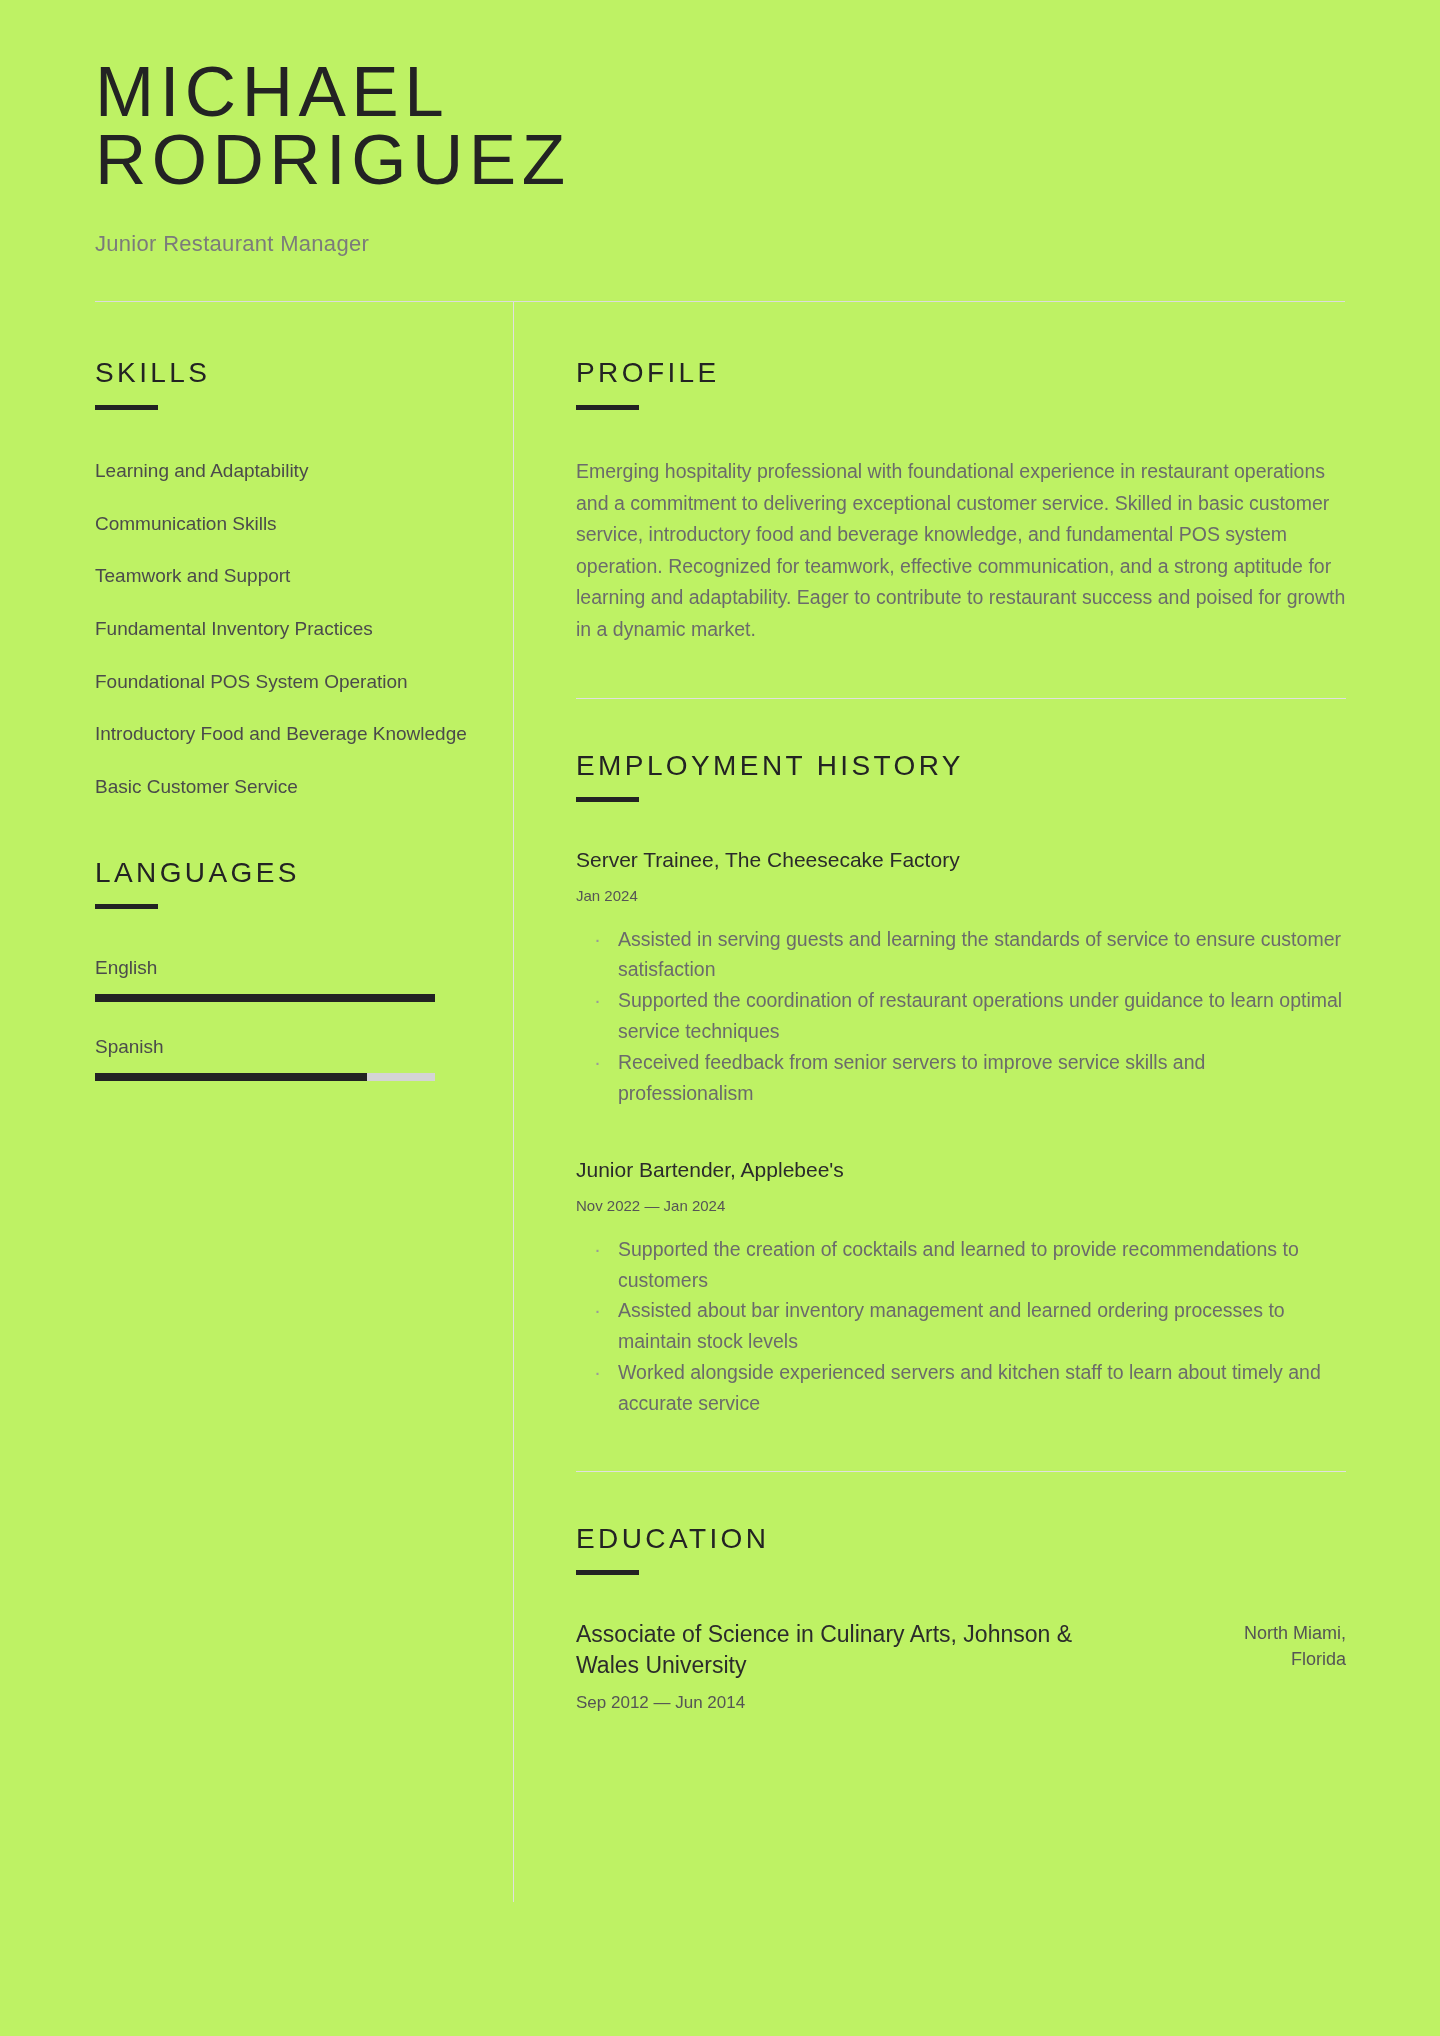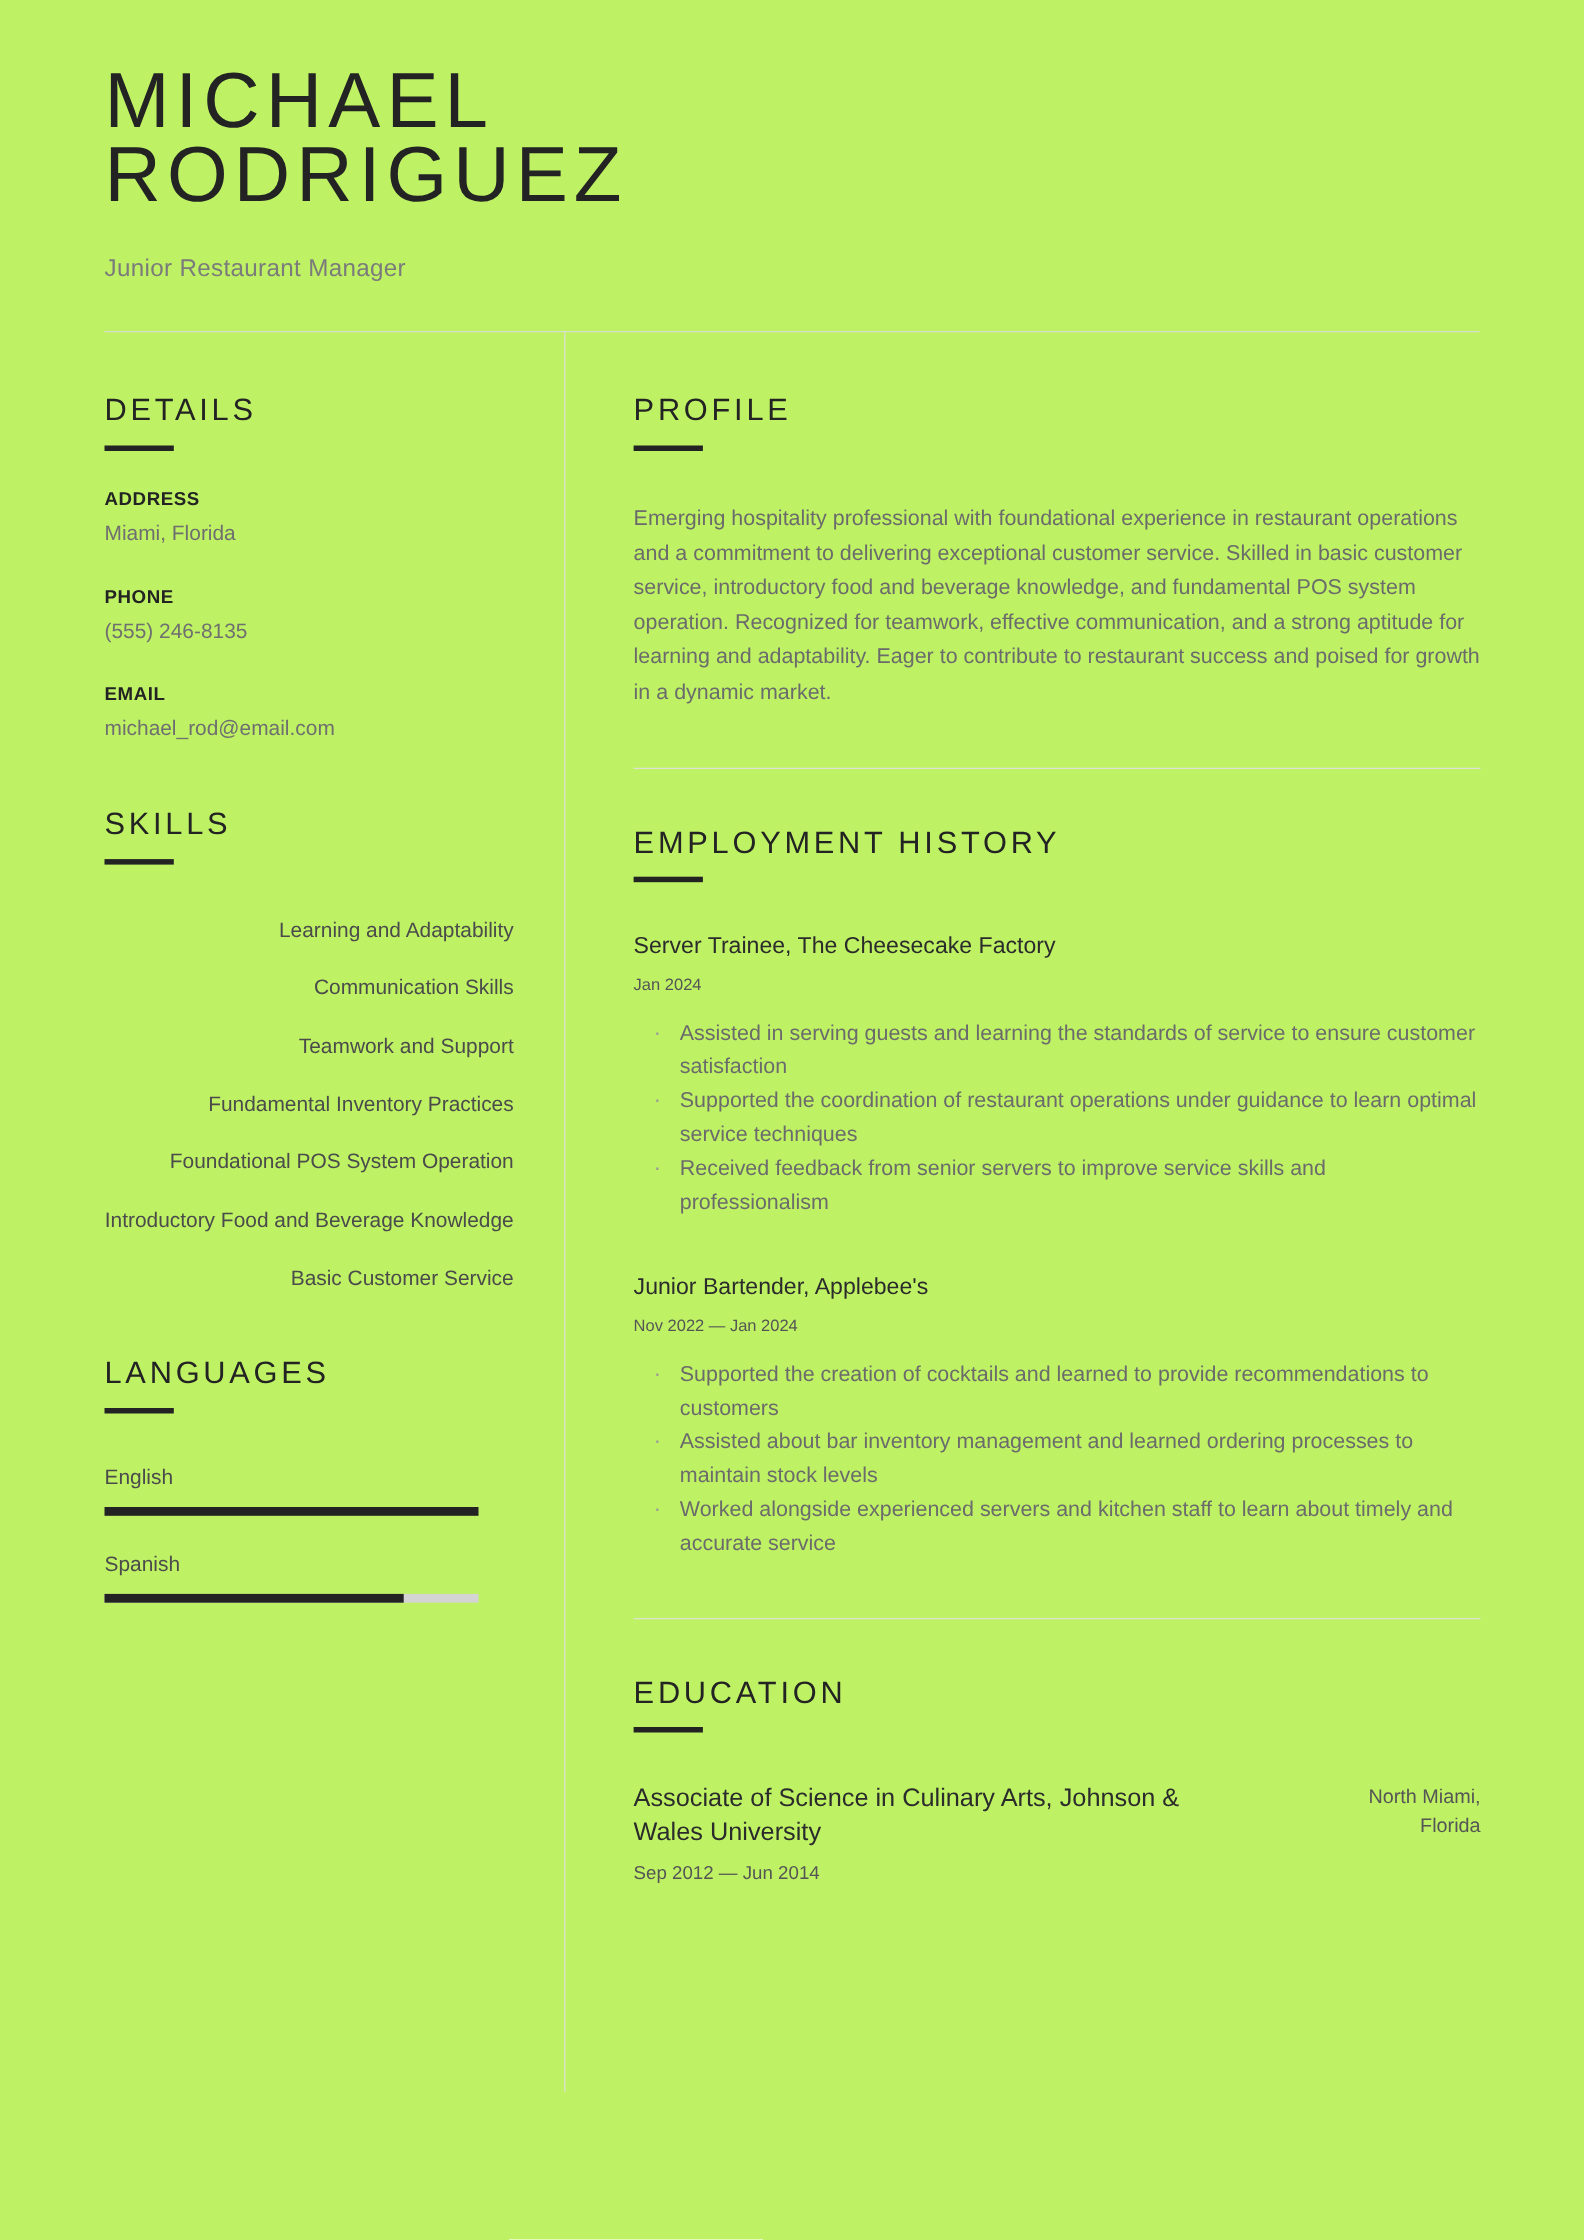--- a/index.html
+++ b/index.html
@@ -133,21 +133,20 @@
     list-style: none;
     margin-top: 48px;
   }
 
   .skill-item {
     font-size: 19px;
     font-weight: 400;
     color: #4b4b4b;
     line-height: 1.35;
     margin-bottom: 27px;
-    text-align: right;
   }
 
   .skill-item:last-child { margin-bottom: 0; }
 
   
   .lang-list {
     list-style: none;
     margin-top: 48px;
   }
 
@@ -280,39 +279,20 @@
   <div class="header">
     <h1 class="name">MICHAEL RODRIGUEZ</h1>
     <div class="job-title">Junior Restaurant Manager</div>
     <div class="header-rule"></div>
   </div>
 
   <div class="columns">
 
     <div class="col-left">
 
-      <div class="section">
-        <div class="section-heading">DETAILS</div>
-        <div class="section-accent"></div>
-
-        <div class="detail-group">
-          <div class="detail-label">ADDRESS</div>
-          <div class="detail-value">Miami, Florida</div>
-        </div>
-
-        <div class="detail-group">
-          <div class="detail-label">PHONE</div>
-          <div class="detail-value">(555) 246-8135</div>
-        </div>
-
-        <div class="detail-group">
-          <div class="detail-label">EMAIL</div>
-          <div class="detail-value">michael_rod@email.com</div>
-        </div>
-      </div>
 
       <div class="section">
         <div class="section-heading">SKILLS</div>
         <div class="section-accent"></div>
         <ul class="skills-list">
           <li class="skill-item">Learning and Adaptability</li>
           <li class="skill-item">Communication Skills</li>
           <li class="skill-item">Teamwork and Support</li>
           <li class="skill-item">Fundamental Inventory Practices</li>
           <li class="skill-item">Foundational POS System Operation</li>

